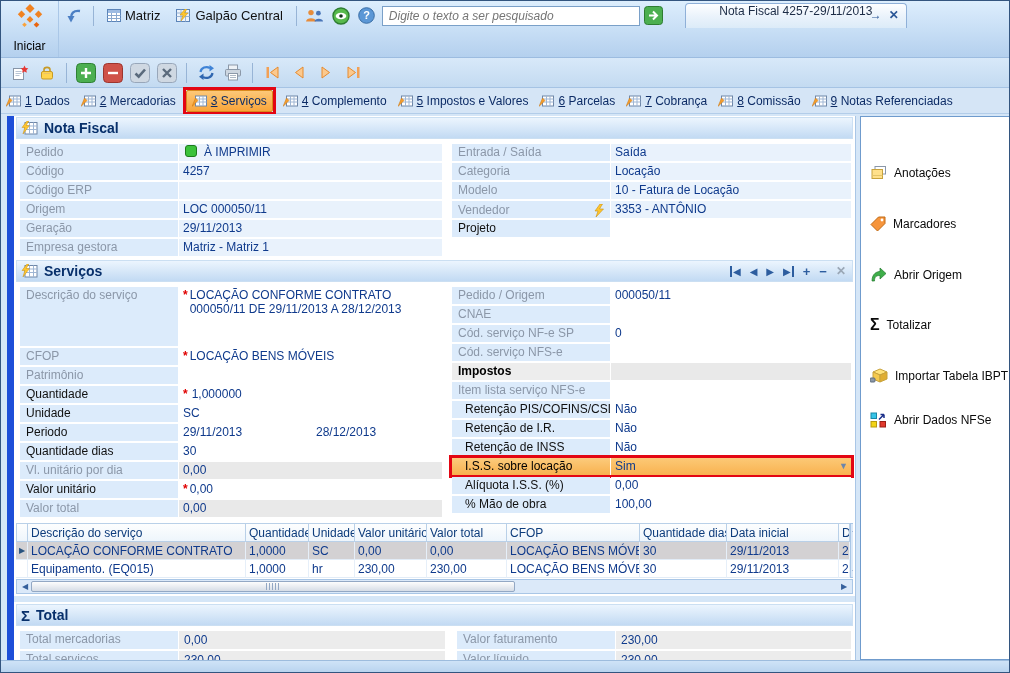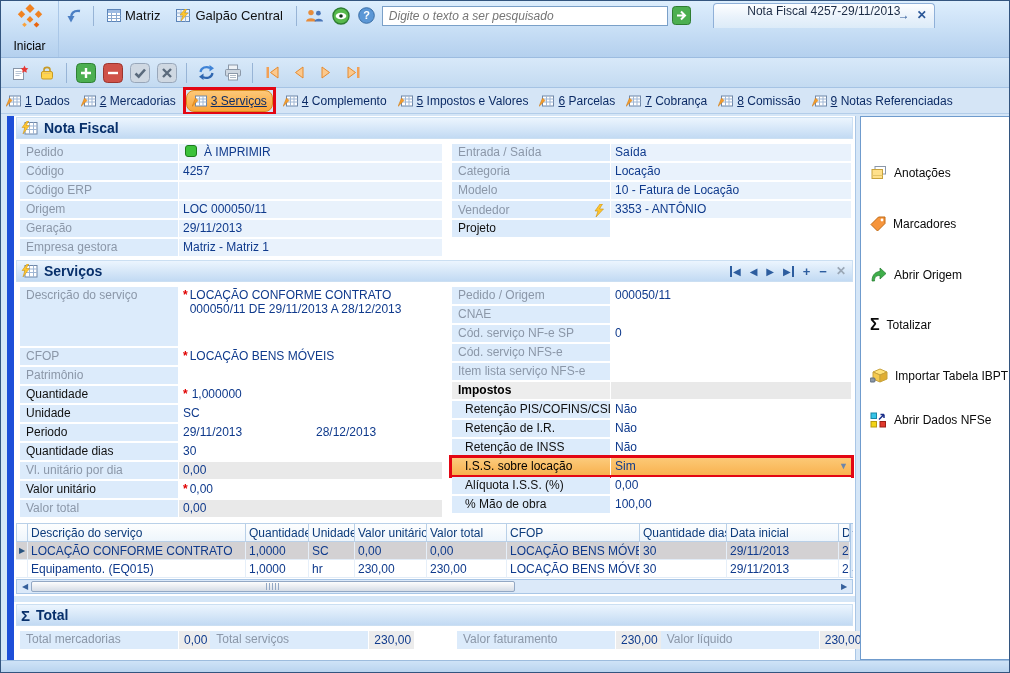--- a/index.html
+++ b/index.html
@@ -9,35 +9,35 @@
 
   
   .topbar { height:56px; background:linear-gradient(#ddeefd,#b4d0ee); display:flex; flex:0 0 auto; }
   .logo-block { width:58px; display:flex; flex-direction:column; align-items:center; padding-top:2px; border-right:1px solid #aac7e7; cursor:pointer; }
   .iniciar { margin-top:auto; margin-bottom:4px; color:#000; font-size:12px; }
   .top-rows { flex:1; display:flex; }
   .top-r1 { height:29px; display:flex; align-items:center; gap:4px; padding-left:5px; }
   .tbtn { display:flex; align-items:center; gap:4px; padding:2px 6px; font-size:13px; color:#111; cursor:pointer; }
   .ibtn { width:22px; height:22px; display:flex; align-items:center; justify-content:center; cursor:pointer; }
   .vsep { width:1px; height:20px; background:#97b4d6; margin:0 3px; }
-  .search { width:286px; height:20px; border:1px solid #7aa0c8; padding:8px 6px; font-style:italic; color:#333; font-size:12px; font-family:"Liberation Sans",sans-serif; background:#fff; }
+  .search { width:258px; height:20px; border:1px solid #7aa0c8; padding:8px 6px; font-style:italic; color:#333; font-size:12px; font-family:"Liberation Sans",sans-serif; background:#fff; }
   .gobtn { cursor:pointer; display:flex; }
   .top-r2 { height:27px; display:flex; align-items:flex-end; padding-left:22px; position:relative; }
   .doctab { width:222px; height:25px; background:linear-gradient(#fdfeff,#e9f2fb 55%,#dcebf8); border:1px solid #8fb0d8; border-bottom:none; border-radius:4px 4px 0 0; display:flex; align-items:flex-start; justify-content:center; color:#1c2c46; cursor:pointer; }
   .tab-ctrl { position:absolute; right:8px; top:7px; color:#2b5797; font-weight:bold; font-size:12px; display:flex; gap:7px; }
   .tab-ctrl span { cursor:pointer; }
 
   
   .toolbar { height:31px; background:linear-gradient(#d8e9f9,#c3daf1); display:flex; align-items:center; gap:5px; padding-left:8px; border-top:1px solid #9cbce0; border-bottom:1px solid #a5c3e4; flex:0 0 auto; }
 
   
   .tabbar { height:26px; background:#d5e5f6; display:flex; align-items:center; gap:1px; border-bottom:1px solid #b3cde9; flex:0 0 auto; }
   .ntab { display:flex; align-items:center; gap:4px; padding:3px 5px; color:#0d2c66; cursor:pointer; white-space:nowrap; }
   .ntab .num { text-decoration:underline; }
-  .ntab.active { background:linear-gradient(#fdc878,#f9a53a); border:1px solid #d9891e; border-radius:8px;text-decoration:underline; }
+  .ntab.active { background:linear-gradient(#fdc878,#f9a53a); border:1px solid #d9891e; border-radius:2px; }
   .redbox { outline:3px solid #e30613; display:inline-flex; margin:0 4px; }
 
   
   .main { flex:1; display:flex; gap:4px; padding:2px 4px 0 6px; background:#d5e6f7; overflow:hidden; }
   .main-left { width:849px; background:#fff; border-left:7px solid #1d4ed8; border-right:1px solid #a9c6e6; padding:1px 2px 0 2px; }
   .sidebar { flex:1; background:#fff; border:1px solid #6f9bcd; padding:12px 4px 0 9px; }
   .sb-item { display:flex; align-items:center; gap:7px; margin-bottom:11px; color:#0a0a0a; cursor:pointer; white-space:nowrap;margin-top:36px; }
   .sb-item.spaced { margin-top:28px; }
 
   .sec-hdr { height:22px; background:linear-gradient(#ecf5fe,#c2daf3); display:flex; align-items:center; gap:6px; padding:0 6px 0 4px; border:1px solid #cbdff2; }
@@ -86,21 +86,21 @@
   .hscroll { height:15px; margin-top:1px; background:#dbe9f9; border:1px solid #a9c6e6; display:flex; align-items:center; color:#35609c; font-size:8px; padding:0 2px; }
   .hscroll .arr { cursor:pointer; width:12px; text-align:center; }
   .htrack { flex:1; height:13px; display:flex; }
   .hthumb { width:60%; height:11px; margin-top:1px; background:linear-gradient(#fdfdfd,#d6dde6); border:1px solid #93a8c4; border-radius:2px; display:flex; cursor:pointer; }
   .grip { width:14px; height:7px; margin:auto; background:repeating-linear-gradient(90deg,#93a8c4 0 1px,transparent 1px 3px); }
 
   .spacer { height:6px; background:#d5e6f7; margin:2px -2px 2px -2px; }
 
   
   .trows { display:flex; gap:12px; padding:5px 2px 2px 4px; }
-  .tcol { display:flex; flex-direction:row; }
+  .tcol { display:flex; flex-direction:column; }
   .tcol.lft { width:425px; flex:0 0 auto; }
   .tcol.rgt { flex:1; }
   .trow { display:flex; height:18px; margin-bottom:2px; }
   .trow .flbl { width:158px; }
   .trow .tv { flex:1; background:#ececec; color:#0f3a8c; padding:2px 3px 0 5px; }
 
   .footer { height:12px; background:linear-gradient(#cfe3f7,#b9d4ef); border-top:1px solid #9dbcdd; flex:0 0 auto; }
 
   svg { display:block; }
 </style>
@@ -572,29 +572,29 @@
             <span class="fval white">
                 <span>0</span>
               </span>
           </div>
           <div class="frow">
             <span class="flbl">Cód. serviço NFS-e</span>
             <span class="fval white">
                 <span></span>
               </span>
           </div>
-          <div class="frow">
-            <span class="flbl">Item lista serviço NFS-e</span>
-            <span class="fval white">
-                <span></span>
-              </span>
-          </div>
           <div class="frow subhdr">
             <span class="flbl">Impostos</span>
             <span class="fval"></span>
+          </div>
+          <div class="frow">
+            <span class="flbl">Item lista serviço NFS-e</span>
+            <span class="fval white">
+                <span></span>
+              </span>
           </div>
           <div class="frow">
             <span class="flbl dark ind">Retenção PIS/COFINS/CSLL</span>
             <span class="fval white">
                 <span>Não</span>
               </span>
           </div>
           <div class="frow">
             <span class="flbl dark ind">Retenção de I.R.</span>
             <span class="fval white">

